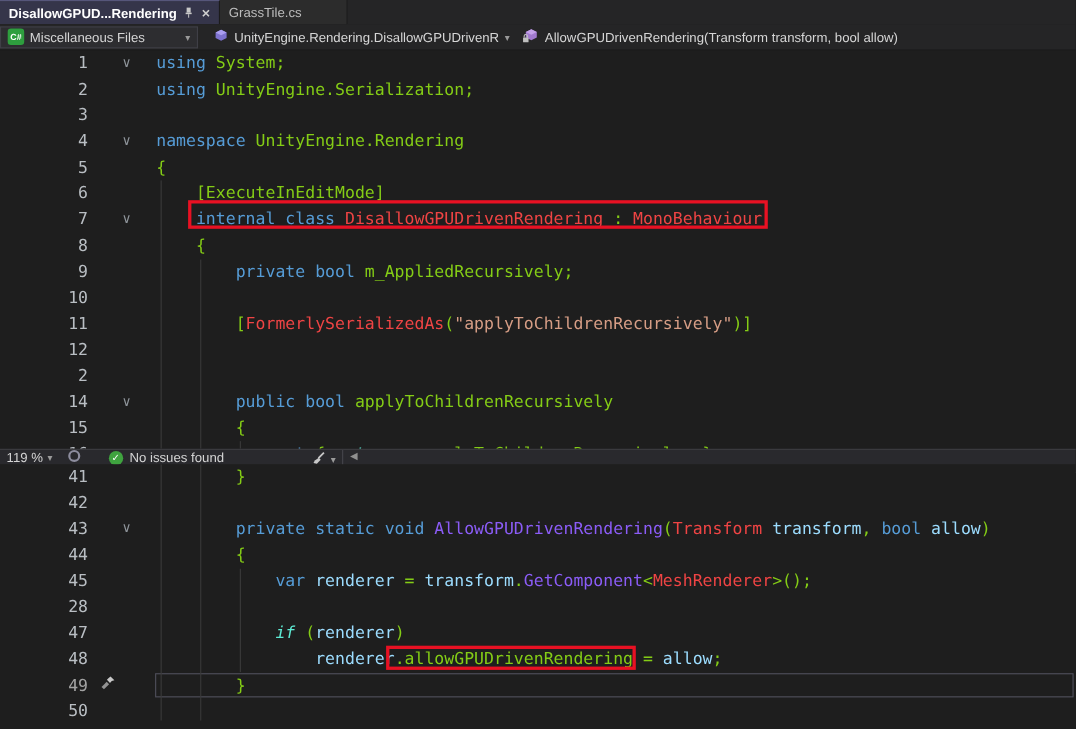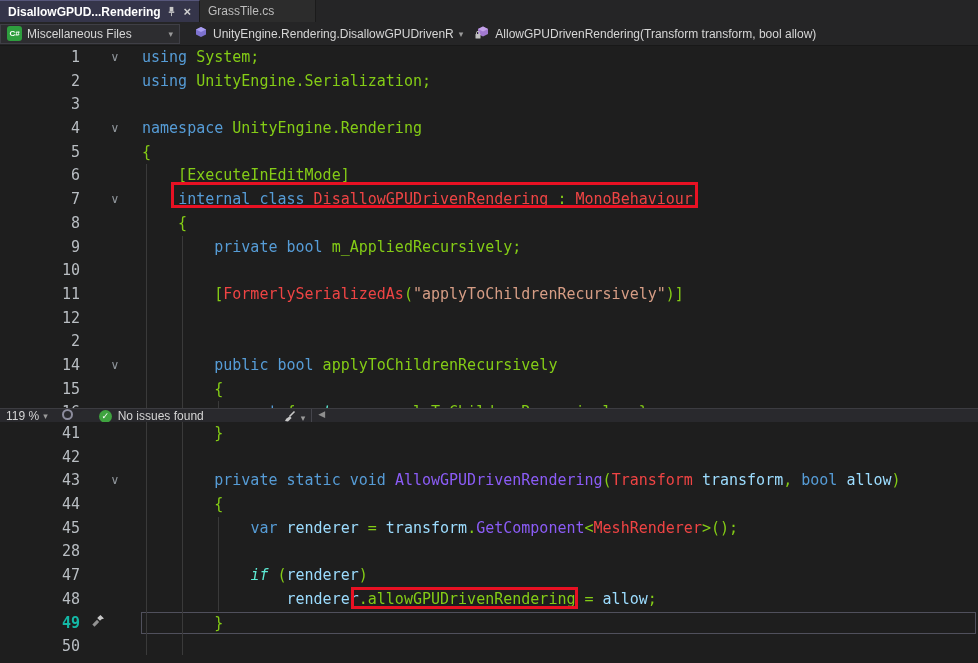--- a/index.html
+++ b/index.html
@@ -25,21 +25,21 @@
   .combo.boxed .caret { margin-left:auto; }
   .caret { color:#9a9a9a; font-size:9px; }
   .icon-cs { width:15px; height:15px; background:#2e9e3e; border-radius:3px; color:#fff; font-size:8px; font-weight:700; display:flex; align-items:center; justify-content:center; }
 
   
   .pane { position:absolute; left:0; right:0; background:#1e1e1e; overflow:hidden; }
   #pane-top { top:46px; height:362px; }
   #pane-bottom { top:422px; height:253px; }
   .line { display:flex; height:23.7px; position:relative; }
   .ln { width:88px; text-align:right; padding-right:8px; font:400 15px/23.7px "DejaVu Sans Mono", monospace; color:#b9bec3; }
-  .ln-cur { color:#14b8a6; font-weight:700; }
+  .ln-cur { color:#a3a3a3; font-weight:400; }
   .fold { width:54px; text-align:center; font-size:12px; color:#8f959b; line-height:23.7px; position:relative; }
   .src { flex:1; white-space:pre; font:400 15px/23.7px "DejaVu Sans Mono", monospace; color:#d4d4d4; }
   .tk-kw { color:#569cd6; } .tk-ty { color:#ef4444; } .tk-me { color:#8b5cf6; }
   .tk-st { color:#d69d85; } .tk-lv { color:#9cdcfe; } .tk-ct { color:#5eead4;font-style:italic; } .tk-pl { color:#84cc16; }
   .line.cur::after { content:""; position:absolute; left:141px; right:2px; top:0; bottom:1px; border:1px solid #50505c; pointer-events:none; }
   .guide { position:absolute; width:1px; background:#3a3a3a; pointer-events:none; }
   .annotation { position:absolute; border:3px solid #e81123; pointer-events:none; }
   #anno1 { left:171px; top:136px; width:527px; height:26px; }
   #anno2 { left:351px; top:165px; width:227px; height:22px; }
   .qa-icon { position:absolute; left:90px; top:191px; width:16px; height:16px; }

